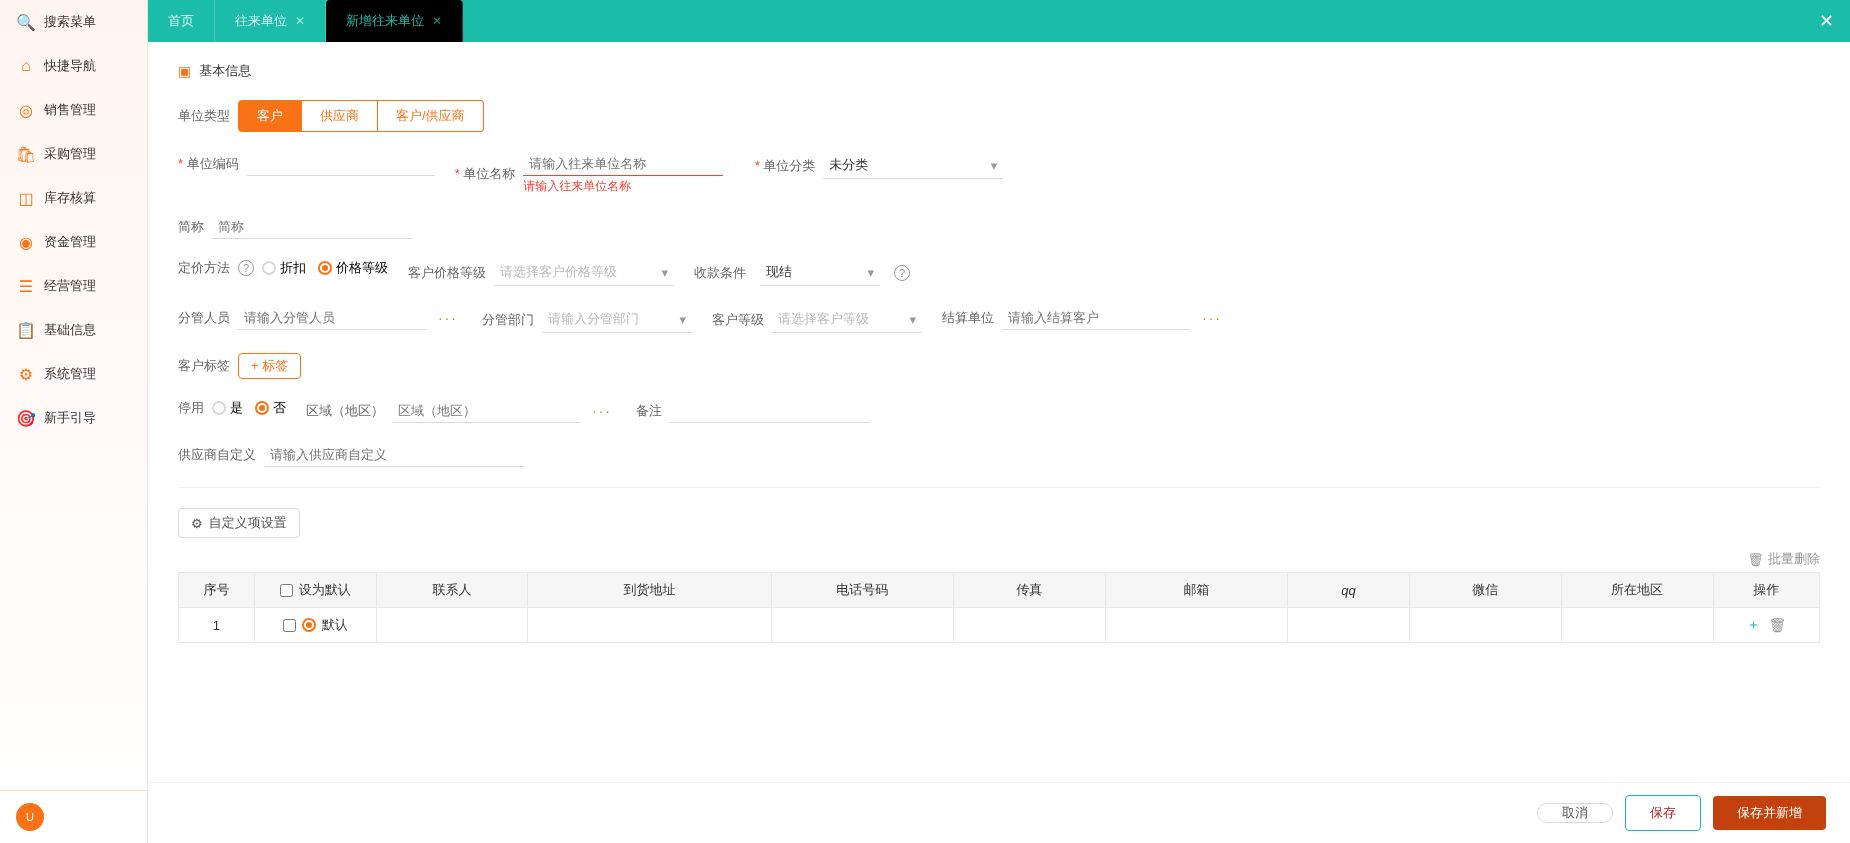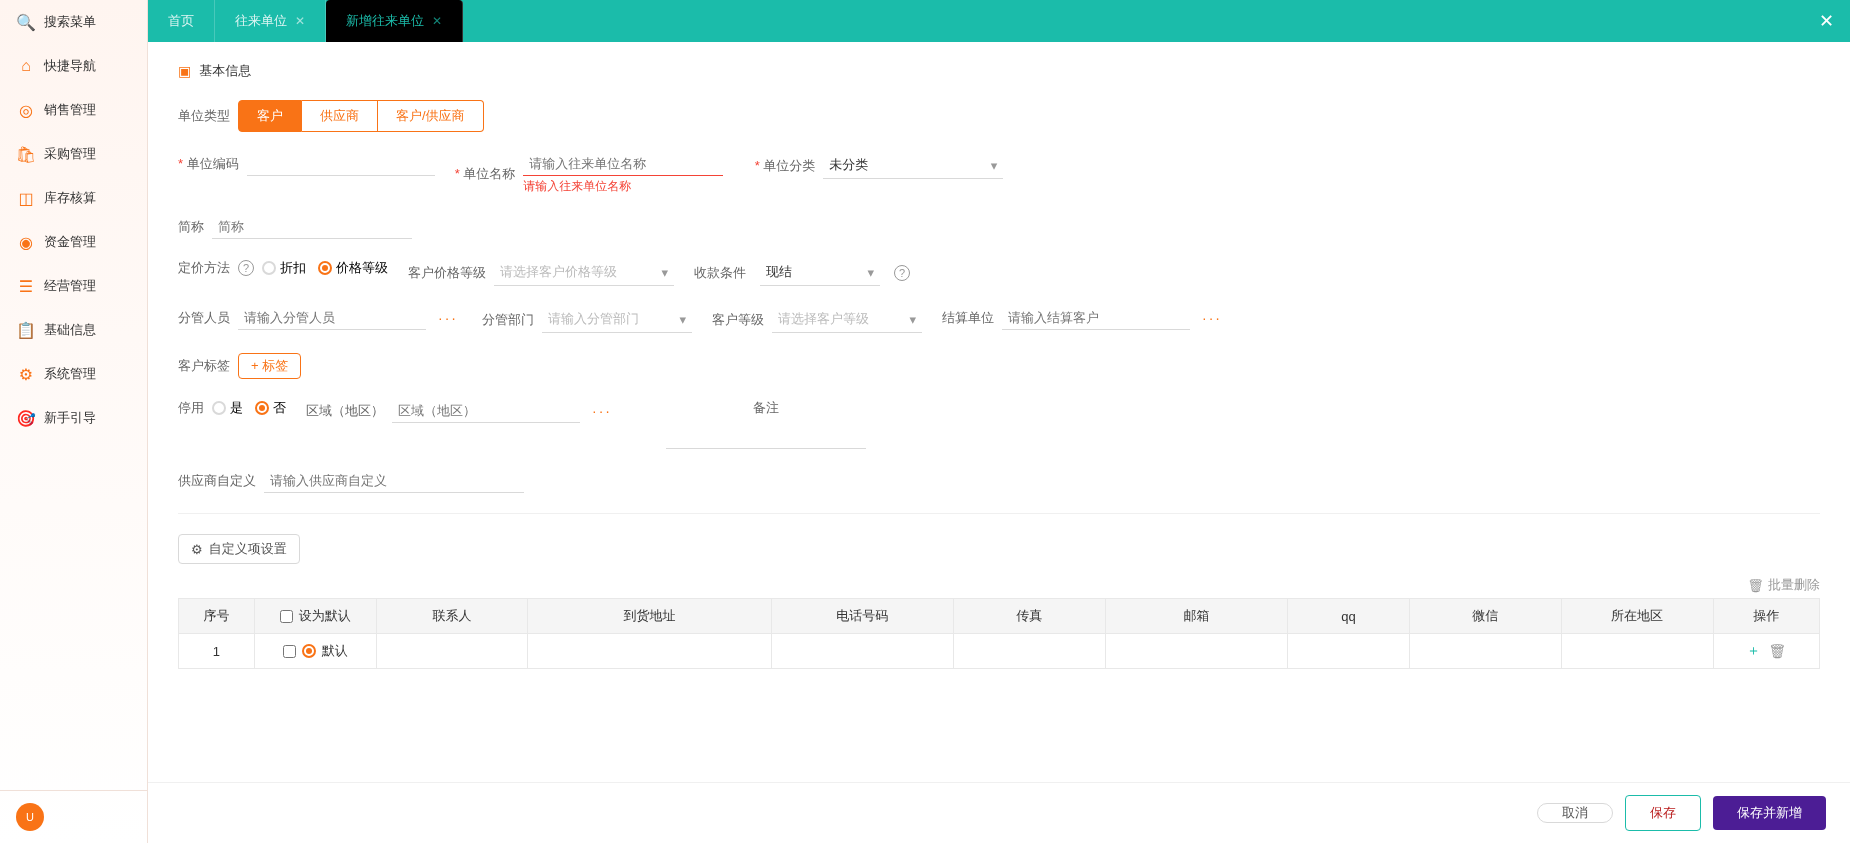--- a/index.html
+++ b/index.html
@@ -283,35 +283,35 @@
       border: 1px solid #1bbcaa;
       background: #fff;
       color: #b91c1c;
       border-radius: 4px;
       cursor: pointer;
       font-size: 13px;
     }
     .btn-save-new {
       padding: 8px 24px;
       border: none;
-      background: #4c1d95;
+      background: #c2410c;
       color: #fff;
       border-radius: 4px;
       cursor: pointer;
       font-size: 13px;
     }
 
     .col-number { width: 50px; }
     .col-default { width: 80px; }
     .col-contact { width: 100px; }
     .col-address { width: 160px; }
     .col-phone { width: 120px; }
     .col-fax { width: 100px; }
     .col-email { width: 120px; }
-    .col-qq { width: 80px; }
+    .col-qq { width: 80px; font-style: italic; }
     .col-wechat { width: 100px; }
     .col-region { width: 100px; }
     .col-action { width: 70px; }
 
     .action-btns { display: flex; align-items: center; justify-content: center; gap: 8px; }
     .action-btn { color: #1bbcaa; cursor: pointer; font-size: 14px; }
     .action-btn.del { color: #999; }
   </style>
 </head>
 <body>
@@ -514,21 +514,21 @@
             <div class="radio-circle checked"></div>
             <span>否</span>
           </div>
         </div>
       </div>
       <div class="form-field" style="min-width:260px;">
         <span class="field-label">区域（地区）</span>
         <input type="text" class="field-input" style="min-width: 150px;" placeholder="区域（地区）">
         <span class="dots-btn">···</span>
       </div>
-      <div class="form-field" style="min-width:260px;flex-direction:column;">
+      <div class="form-field" style="min-width:260px;">
         <span class="field-label">备注</span>
         <input type="text" class="field-input" style="min-width: 200px;">
       </div>
     </div>
 
     
     <div class="form-row">
       <div class="form-field">
         <span class="field-label">供应商自定义</span>
         <input type="text" class="field-input" style="min-width: 260px;" placeholder="请输入供应商自定义">

